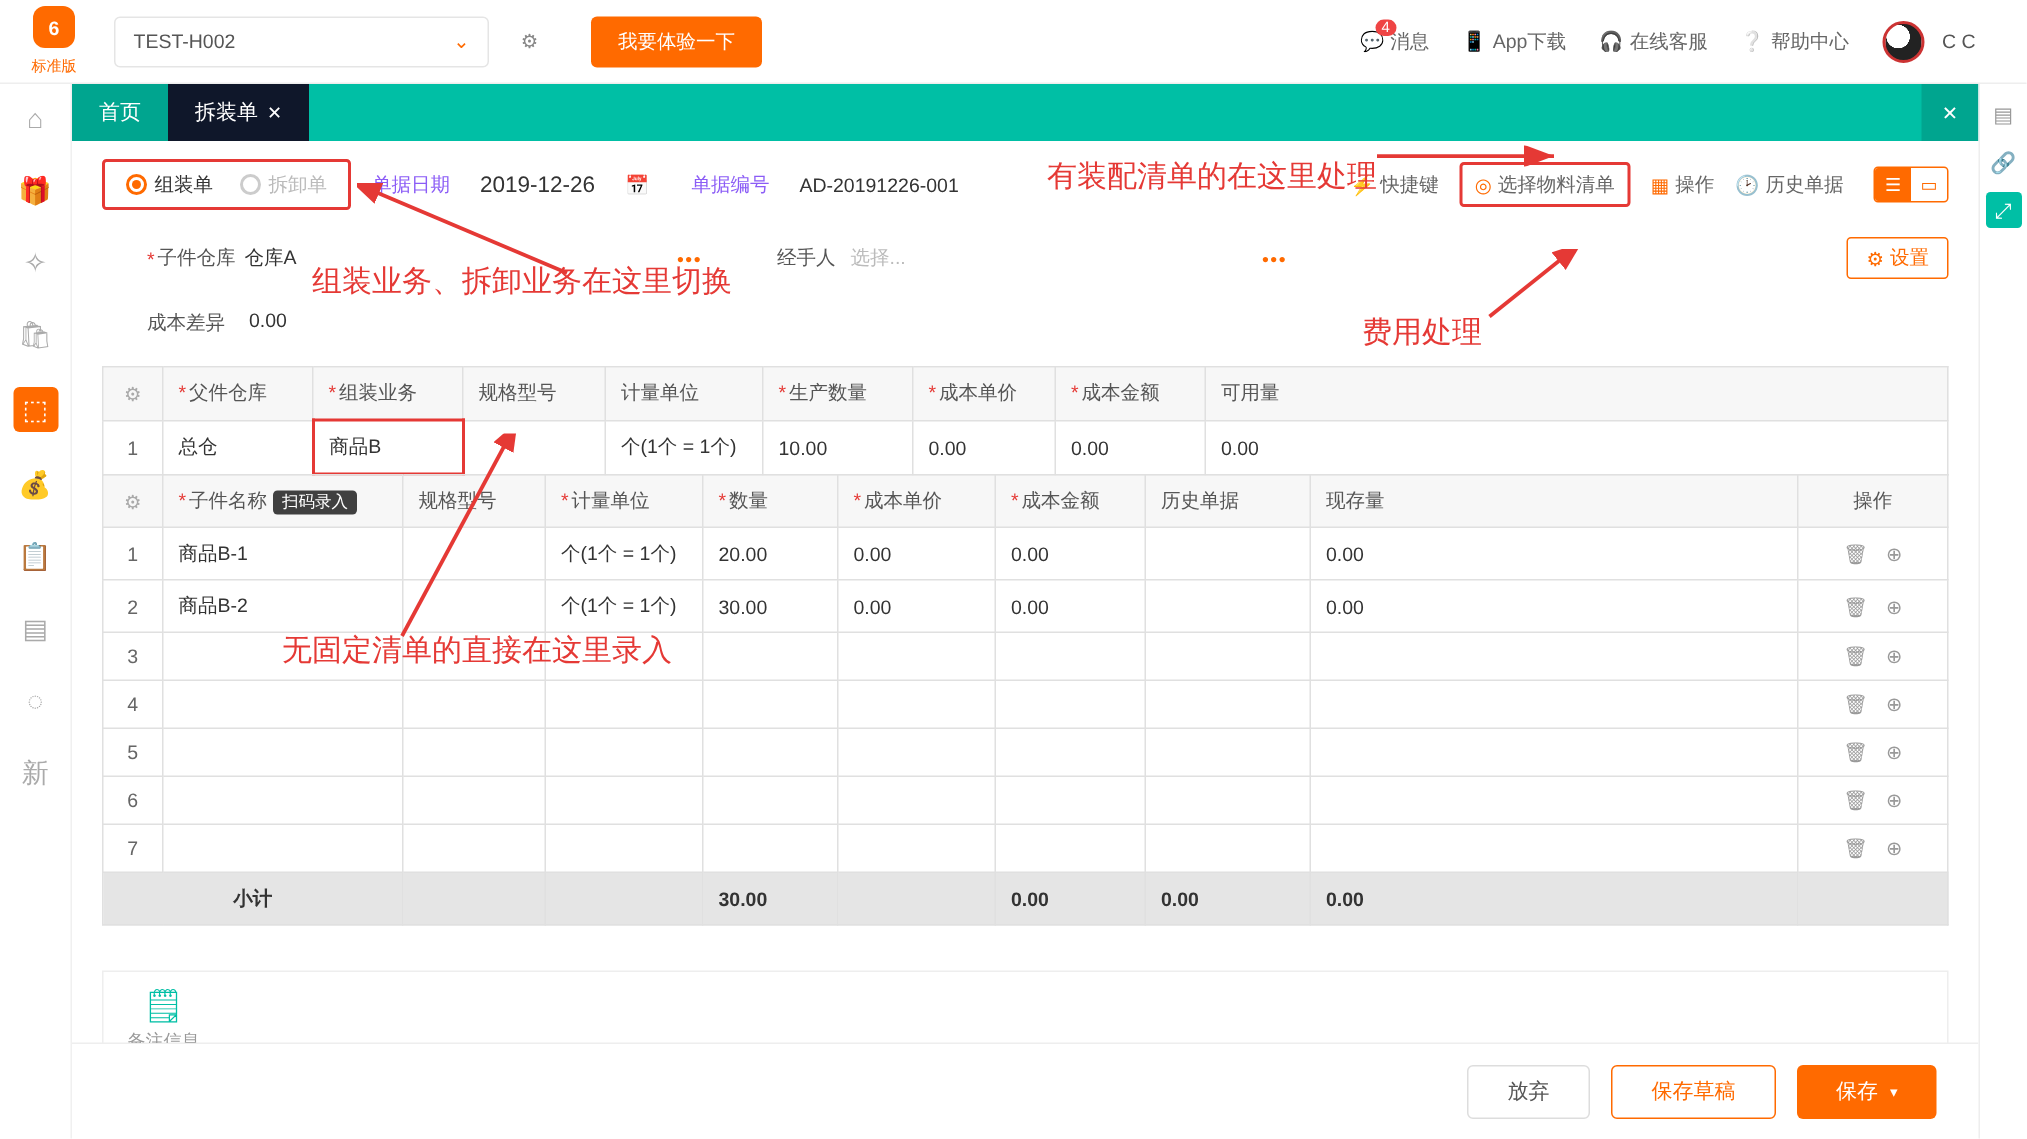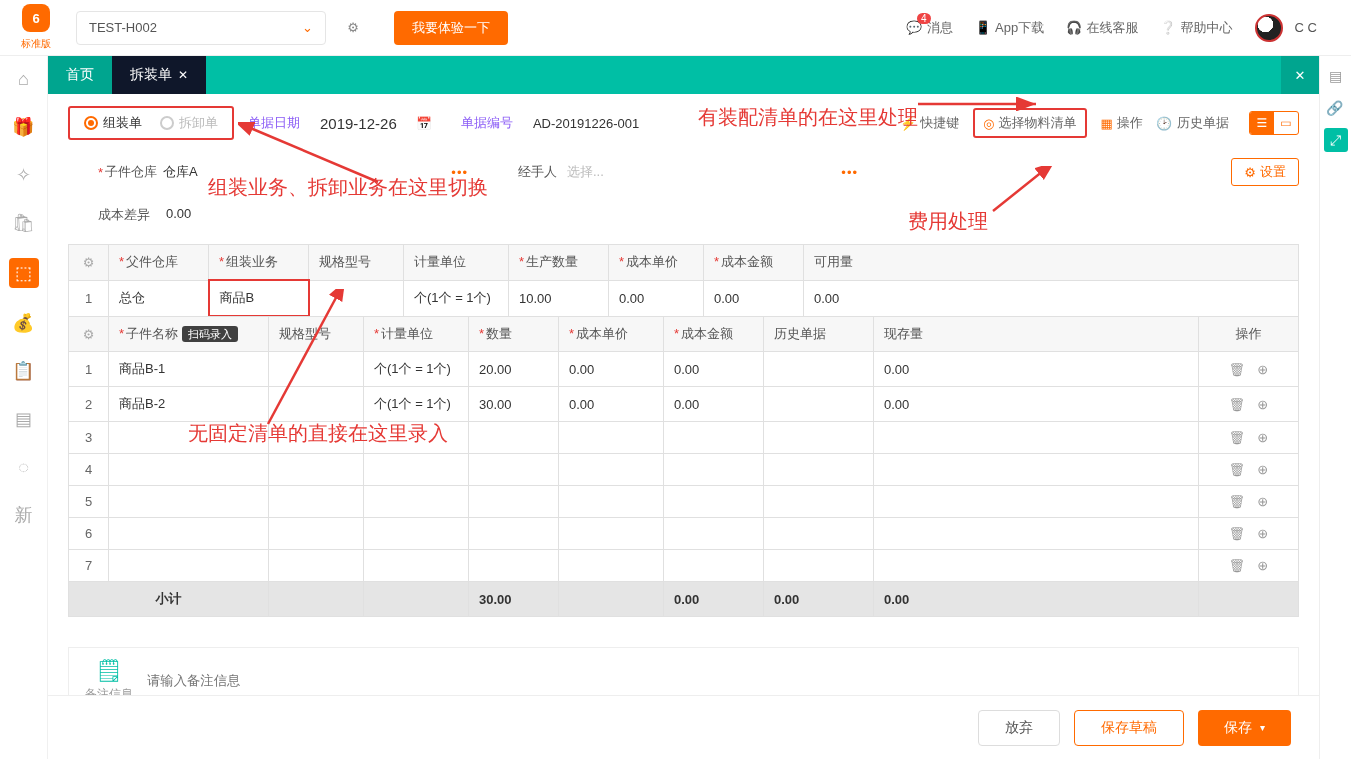--- a/index.html
+++ b/index.html
@@ -440,21 +440,20 @@
             <td></td>
           </tr>
             </tfoot>
         </table>
 
         <div class="remark-row">
           <div class="remark-head">
             <span class="remark-icon">🗒</span>
             <span>备注信息</span>
           </div>
-          <input class="remark-input" placeholder="请输入备注信息" style="">
         </div>
 
       </div>
 
       <div class="footer">
         <div class="btn btn-plain">放弃</div>
         <div class="btn btn-outline">保存草稿</div>
         <div class="btn btn-primary">
           <span>保存</span>
           <span class="btn-caret">▾</span>

